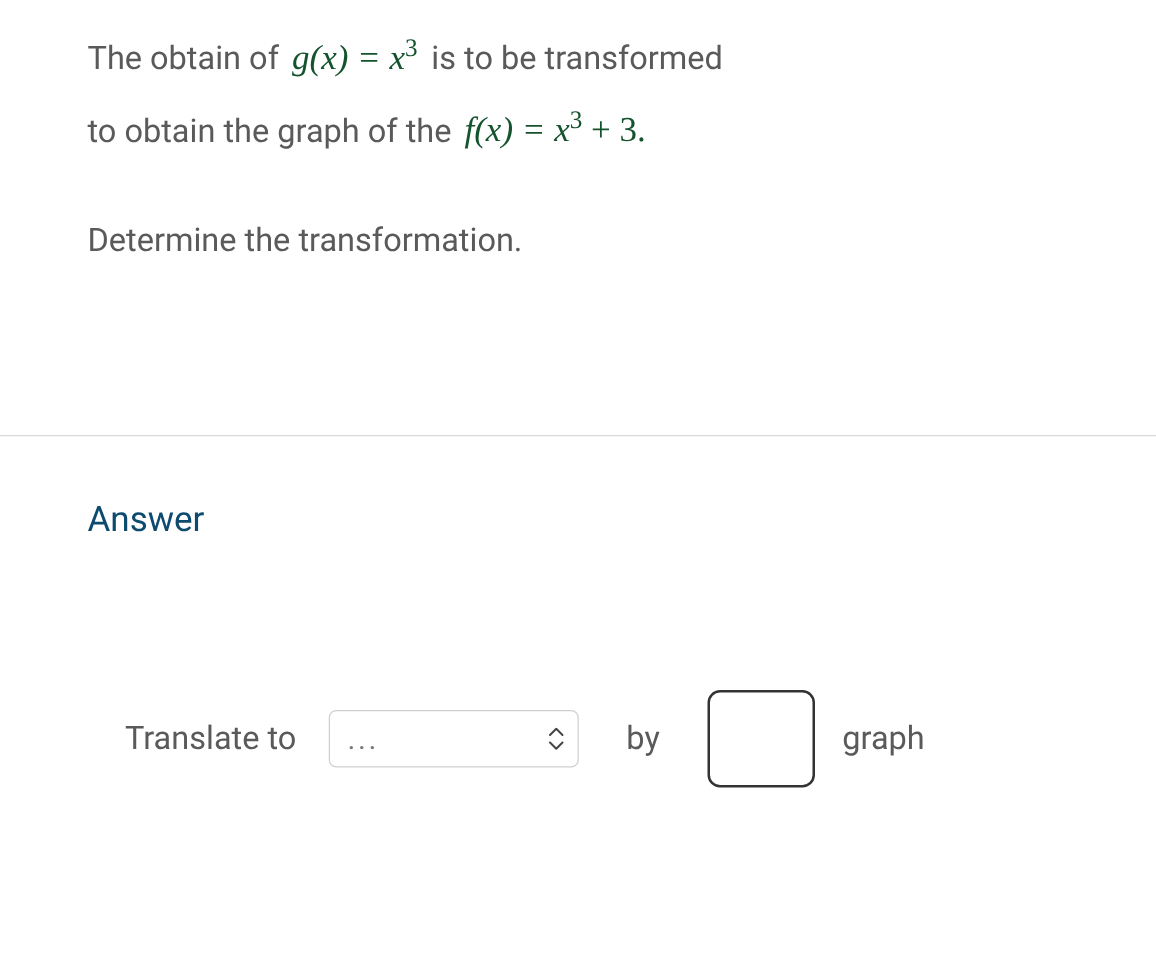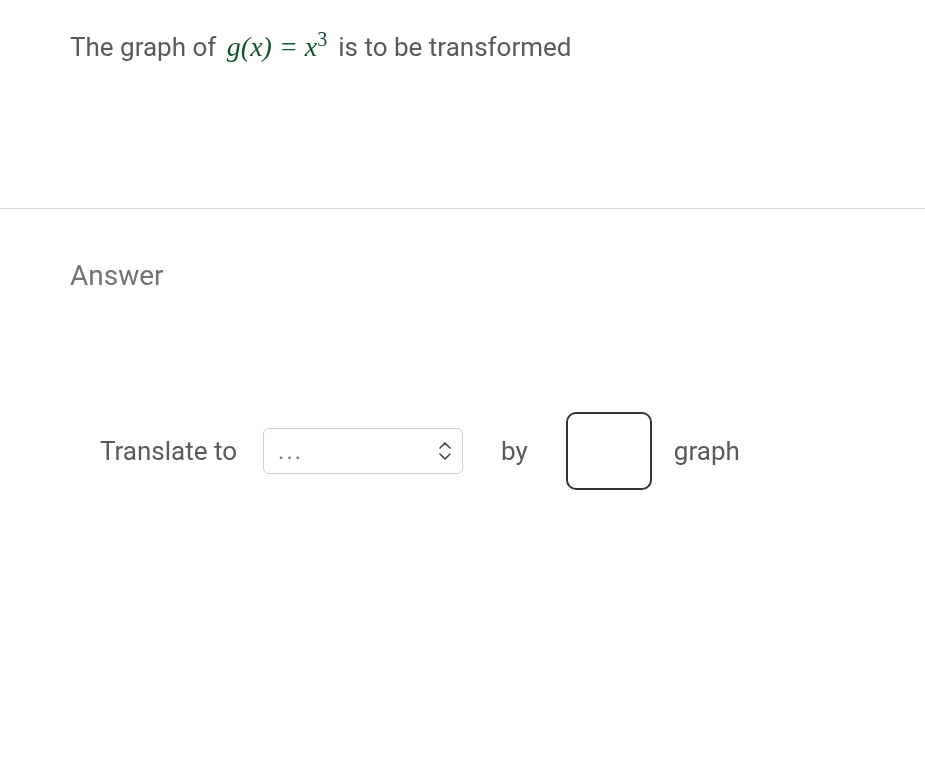--- a/index.html
+++ b/index.html
@@ -50,21 +50,21 @@
       border: none;
       border-top: 1px solid #d9d9d9;
       margin-top: 90px;
       width: 100%;
     }
     .answer-section {
       padding: 50px 70px 0 70px;
     }
     .answer-heading {
       font-size: 28px;
-      color: #737373;
+      color: #0c4a6e;
       font-weight: 400;
     }
     .answer-row {
       display: flex;
       align-items: center;
       gap: 20px;
       margin-top: 120px;
       padding-left: 30px;
       font-size: 26px;
       color: #5a5a5a;
@@ -115,26 +115,33 @@
     .units-label {
       margin-left: 2px;
     }
   </style>
 </head>
 <body>
 
 <div class="container">
   <div class="question-text">
     <div class="question-line">
-      <span>The graph of </span>
+      <span>The obtain of </span>
       <span class="math">
         <span>g(x) = x</span><span class="sup">3</span>
       </span>
       <span> is to be transformed</span>
     </div>
+    <div class="question-line">
+      <span>to obtain the graph of the </span>
+      <span class="math">
+        <span>f(x) = x</span><span class="sup">3</span><span class="math-normal"> + 3.</span>
+      </span>
+    </div>
+    <div class="determine">Determine the transformation.</div>
   </div>
 </div>
 
 <hr class="divider">
 
 <div class="answer-section">
   <div class="answer-heading">Answer</div>
 
   <div class="answer-row">
     <span class="translate-label">Translate to</span>

